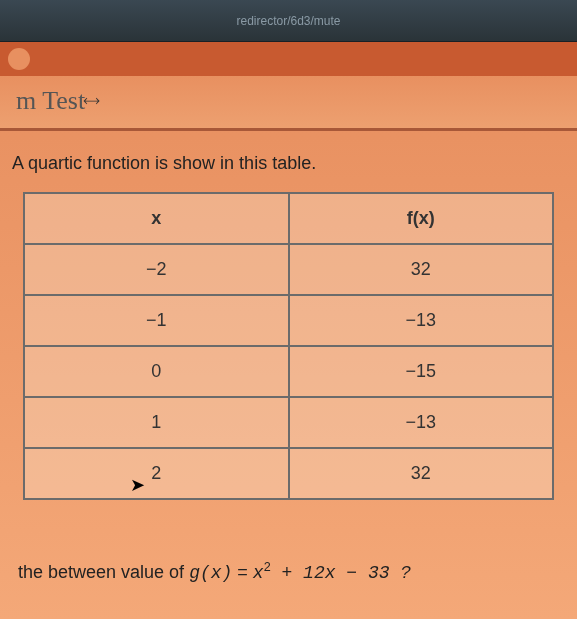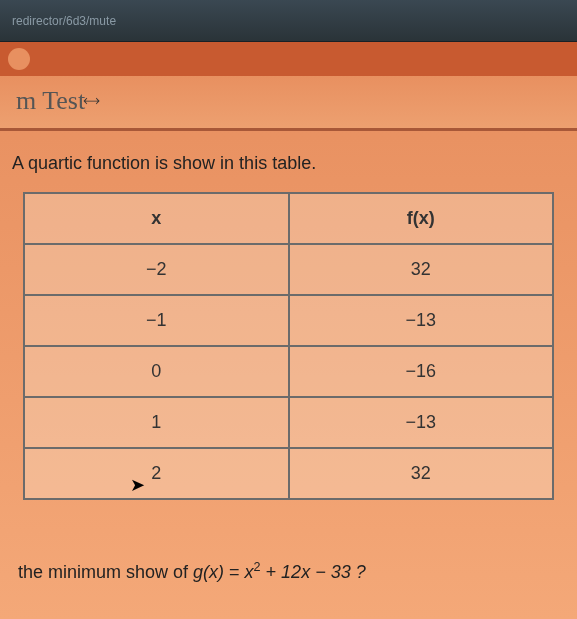--- a/index.html
+++ b/index.html
@@ -13,21 +13,21 @@
     }
     .top-bar {
       height: 42px;
       background: linear-gradient(180deg, #3a4852 0%, #2a3338 100%);
       border-bottom: 1px solid #1a2025;
       display: flex;
       align-items: center;
       padding: 0 12px;
       color: #8a9aa5;
       font-size: 12px;
-      justify-content: flex-start;
+      justify-content: center;
     }
     .tab-area {
       height: 34px;
       background: #c85a30;
       display: flex;
       align-items: flex-end;
       padding-left: 4px;
     }
     .tab-circle {
       width: 22px;
@@ -87,21 +87,21 @@
       font-family: Arial, sans-serif;
       width: 50%;
     }
     .hdr { font-weight: bold; }
     .question {
       font-size: 18px;
       color: #222;
       line-height: 1.7;
       padding: 0 6px;
     }
-    .math { font-style: italic; font-family: Liberation Sans, sans-serif; }
+    .math { font-style: italic; font-family: Liberation Mono, monospace; }
     sup { font-size: 0.7em; }
     .cursor {
       position: absolute;
       font-size: 18px;
       color: #000;
       left: 130px;
       top: 474px;
     }
   </style>
 </head>
@@ -133,32 +133,32 @@
     <tr>
       <td>−2</td>
       <td>32</td>
     </tr>
     <tr>
       <td>−1</td>
       <td>−13</td>
     </tr>
     <tr>
       <td>0</td>
-      <td>−16</td>
+      <td>−15</td>
     </tr>
     <tr>
       <td>1</td>
       <td>−13</td>
     </tr>
     <tr>
       <td>2</td>
       <td>32</td>
     </tr>
   </tbody>
     </table>
 
   <div class="question">
     <br>
-    <span>the minimum show of </span><span class="math">g(x)</span><span> = </span><span class="math">x</span><sup>2</sup><span class="math"> + 12x − 33 ?</span>
+    <span>the between value of </span><span class="math">g(x)</span><span> = </span><span class="math">x</span><sup>2</sup><span class="math"> + 12x − 33 ?</span>
   </div>
 </div>
 
 <div class="cursor">➤</div>
 
 </body></html>

